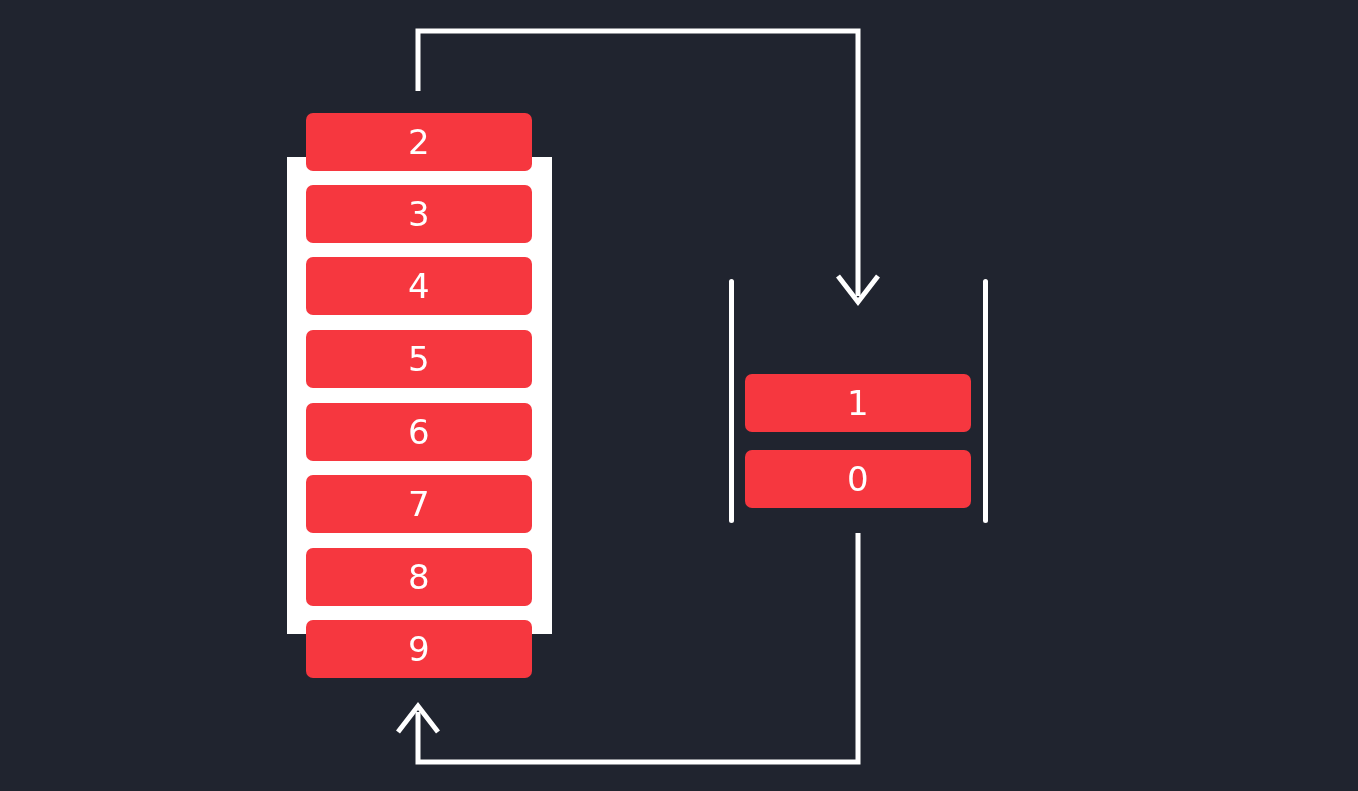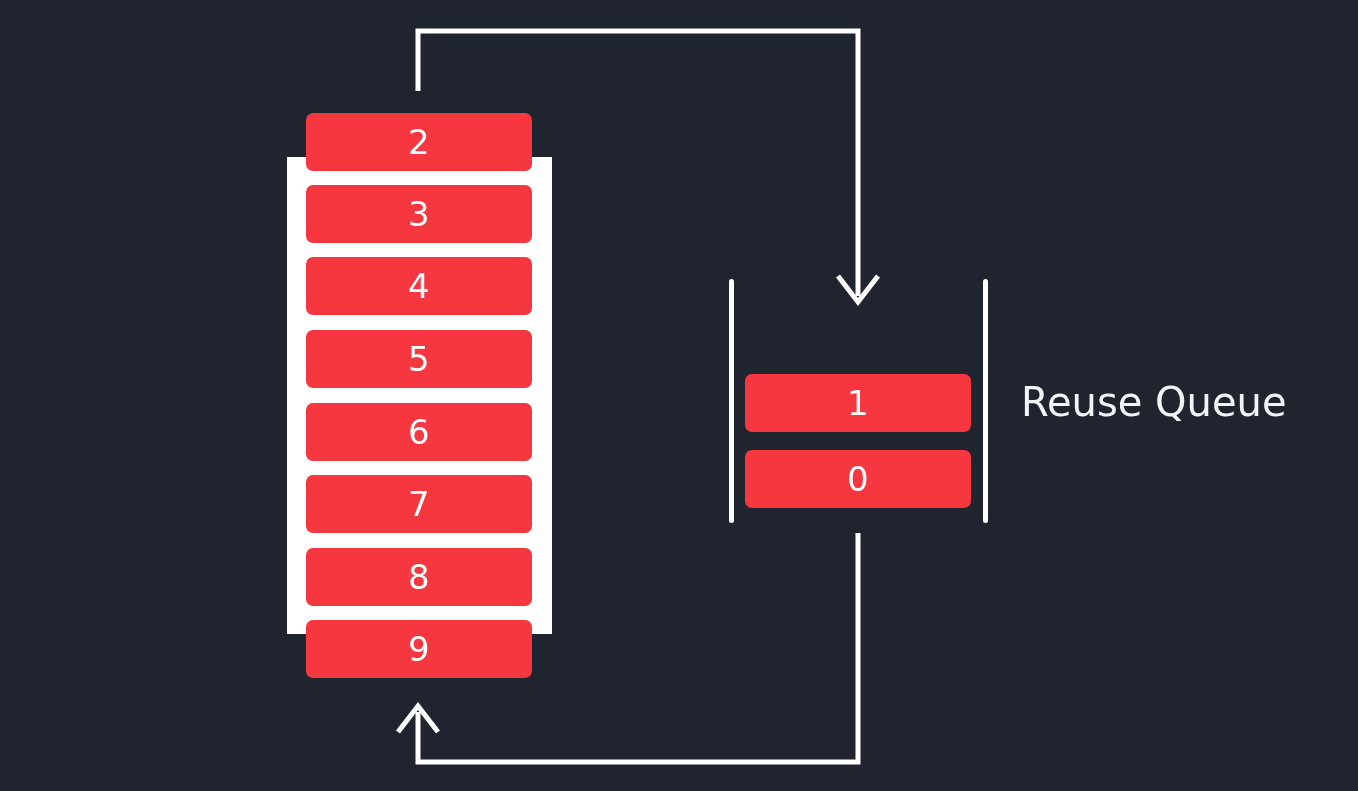--- a/index.html
+++ b/index.html
@@ -137,21 +137,20 @@
   <div class="bracket bracket-left"></div>
   <div class="bracket bracket-right"></div>
 
   <div class="queue-cell cell" style="top:374px;">
     <span class="cell-label">1</span>
   </div>
   <div class="queue-cell cell" style="top:450px;">
     <span class="cell-label">0</span>
   </div>
 
-  <div class="queue-caption">Reuse Queue</div>
 
   <svg class="connectors" viewBox="0 0 1358 791">
     <path class="conn-path" d="M 418 91 L 418 31 L 858 31 L 858 296"></path>
     <path class="conn-head" d="M 838 276 L 858 302 L 878 276"></path>
     <path class="conn-path" d="M 858 533 L 858 762 L 418 762 L 418 712"></path>
     <path class="conn-head" d="M 398 732 L 418 706 L 438 732"></path>
   </svg>
 
 </div>
 

